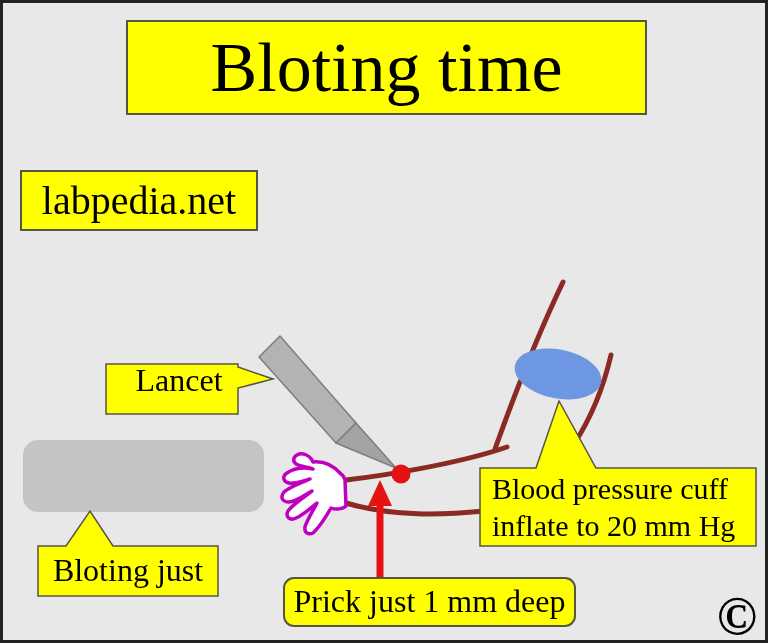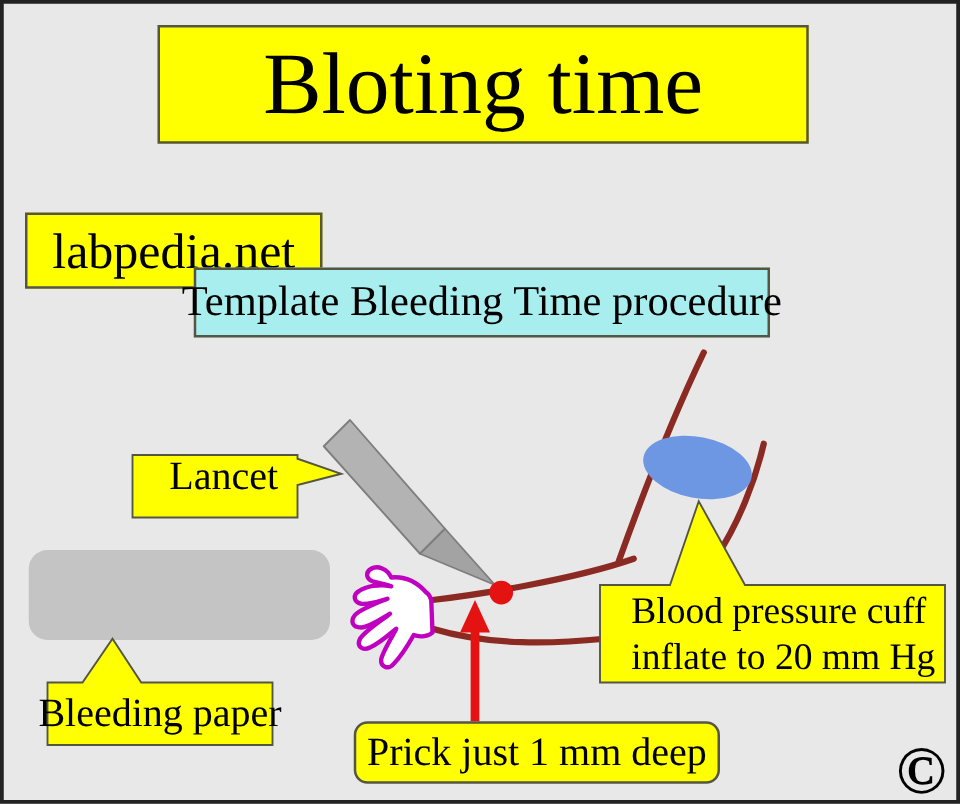--- a/index.html
+++ b/index.html
@@ -19,21 +19,21 @@
   .fill-cyan{background:var(--c-cyan);border:2px solid var(--c-border);}
   .transparent{background:transparent;border:none;}
   .title{left:123px;top:17px;width:521px;height:95px;font-size:70px;}
   .site{left:17px;top:119px;width:238px;height:61px;font-size:40px;margin-top:48px;}
   .author{left:382px;top:128px;width:367px;height:62px;font-size:40px;}
   .subtitle{left:152px;top:211px;width:461px;height:56px;font-size:34px;}
   .lancet-label{left:103px;top:361px;width:132px;height:34px;font-size:32px;padding-left:14px;}
   .bloting-label{left:35px;top:543px;width:180px;height:50px;font-size:32px;}
   .bp-label{left:477px;top:465px;width:276px;height:78px;font-size:30px;
             flex-direction:column;align-items:flex-start;justify-content:center;
-            padding-left:25px;line-height:37px;}
+            padding-left:12px;line-height:37px;}
   .prick-label{left:280px;top:574px;width:293px;height:50px;font-size:32px;border-radius:11px;}
   .copyright{left:705px;top:584px;width:58px;height:58px;font-size:54px;font-weight:bold;}
 </style>
 </head>
 <body>
 
 <div class="stage">
 
   <svg viewBox="0 0 762 637">
 
@@ -77,30 +77,27 @@
 
   <div class="box fill-yellow title">
     <span>Bloting time</span>
   </div>
 
   <div class="box fill-yellow site">
     <span>labpedia.net</span>
   </div>
 
 
-  <div class="box fill-cyan subtitle">
-    <span>Template Bleeding Time procedure</span>
-  </div>
 
   <div class="box transparent lancet-label">
     <span>Lancet</span>
   </div>
 
   <div class="box transparent bloting-label">
-    <span>Bleeding paper</span>
+    <span>Bloting just</span>
   </div>
 
   <div class="box transparent bp-label">
     <span>Blood pressure cuff</span>
     <span>inflate to 20 mm Hg</span>
   </div>
 
   <div class="box fill-yellow prick-label">
     <span>Prick just 1 mm deep</span>
   </div>

